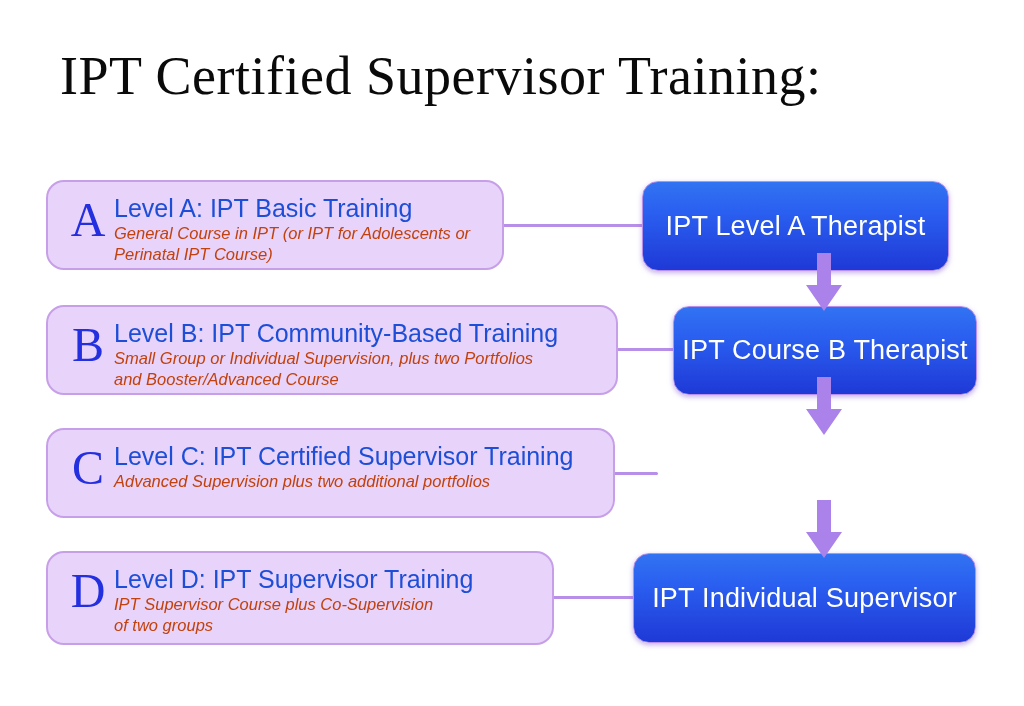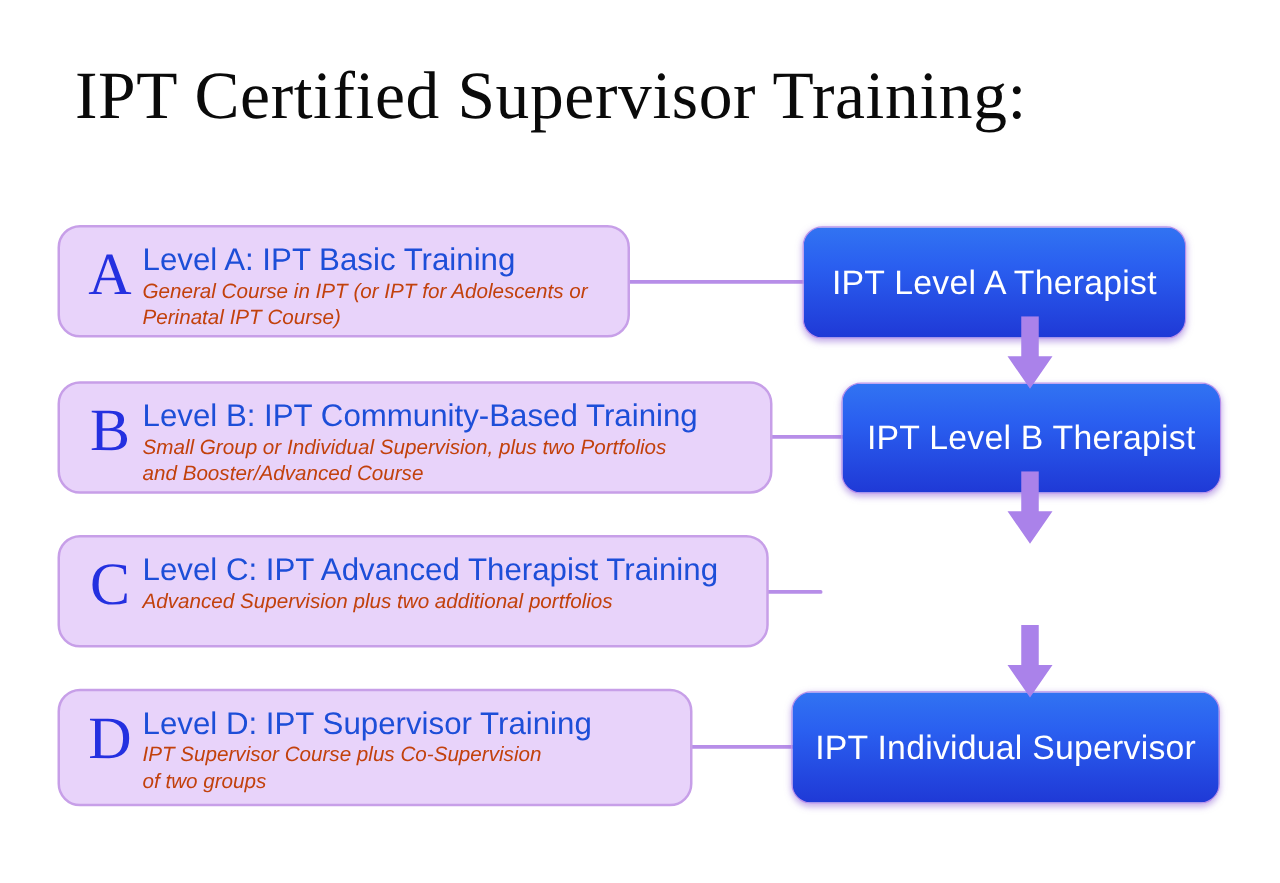--- a/index.html
+++ b/index.html
@@ -132,37 +132,37 @@
     <div class="level-text">
       <div class="level-title">Level B: IPT Community-Based Training</div>
       <div class="level-sub">Small Group or Individual Supervision, plus two Portfolios
 and Booster/Advanced Course</div>
     </div>
   </div>
 
   <div class="level-card" style="left:46px; top:428px; width:569px; height:90px;">
     <div class="level-letter">C</div>
     <div class="level-text">
-      <div class="level-title">Level C: IPT Advanced Therapist Training</div>
+      <div class="level-title">Level C: IPT Certified Supervisor Training</div>
       <div class="level-sub">Advanced Supervision plus two additional portfolios</div>
     </div>
   </div>
 
   <div class="level-card" style="left:46px; top:551px; width:508px; height:94px;">
     <div class="level-letter">D</div>
     <div class="level-text">
       <div class="level-title">Level D: IPT Supervisor Training</div>
       <div class="level-sub">IPT Supervisor Course plus Co-Supervision
 of two groups</div>
     </div>
   </div>
 
   <div class="role-card" style="left:642px; top:181px; width:307px; height:90px;">IPT Level A Therapist</div>
 
-  <div class="role-card" style="left:673px; top:306px; width:304px; height:89px;">IPT Level B Therapist</div>
+  <div class="role-card" style="left:673px; top:306px; width:304px; height:89px;">IPT Course B Therapist</div>
 
 
   <div class="role-card" style="left:633px; top:553px; width:343px; height:90px;">IPT Individual Supervisor</div>
 
   <div class="flow-arrow" style="left:802px; top:253px; height:60px;">
     <svg width="44" height="60" viewBox="0 0 44 60" xmlns="http://www.w3.org/2000/svg">
       <path d="M15 0 L29 0 L29 32 L40 32 L22 58 L4 32 L15 32 Z" fill="#aa82ea"></path>
     </svg>
   </div>
 

